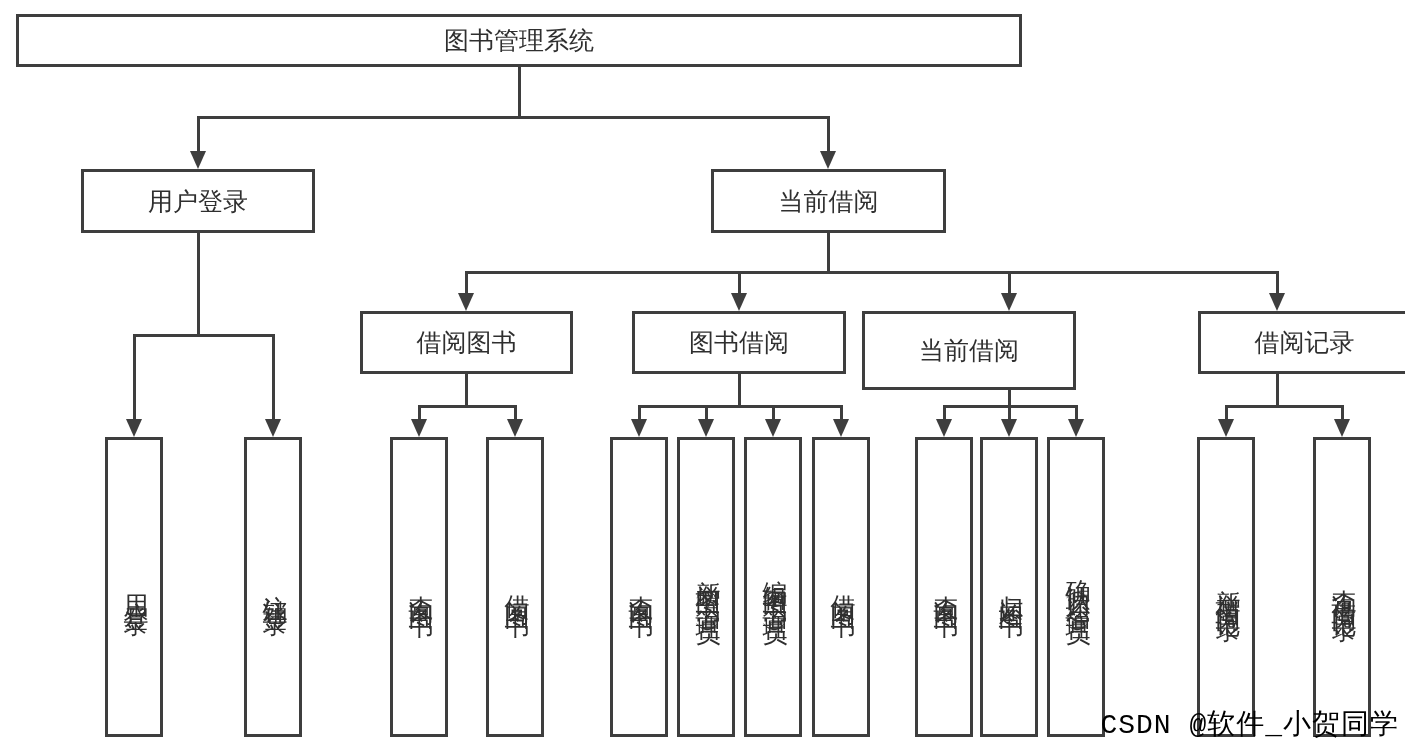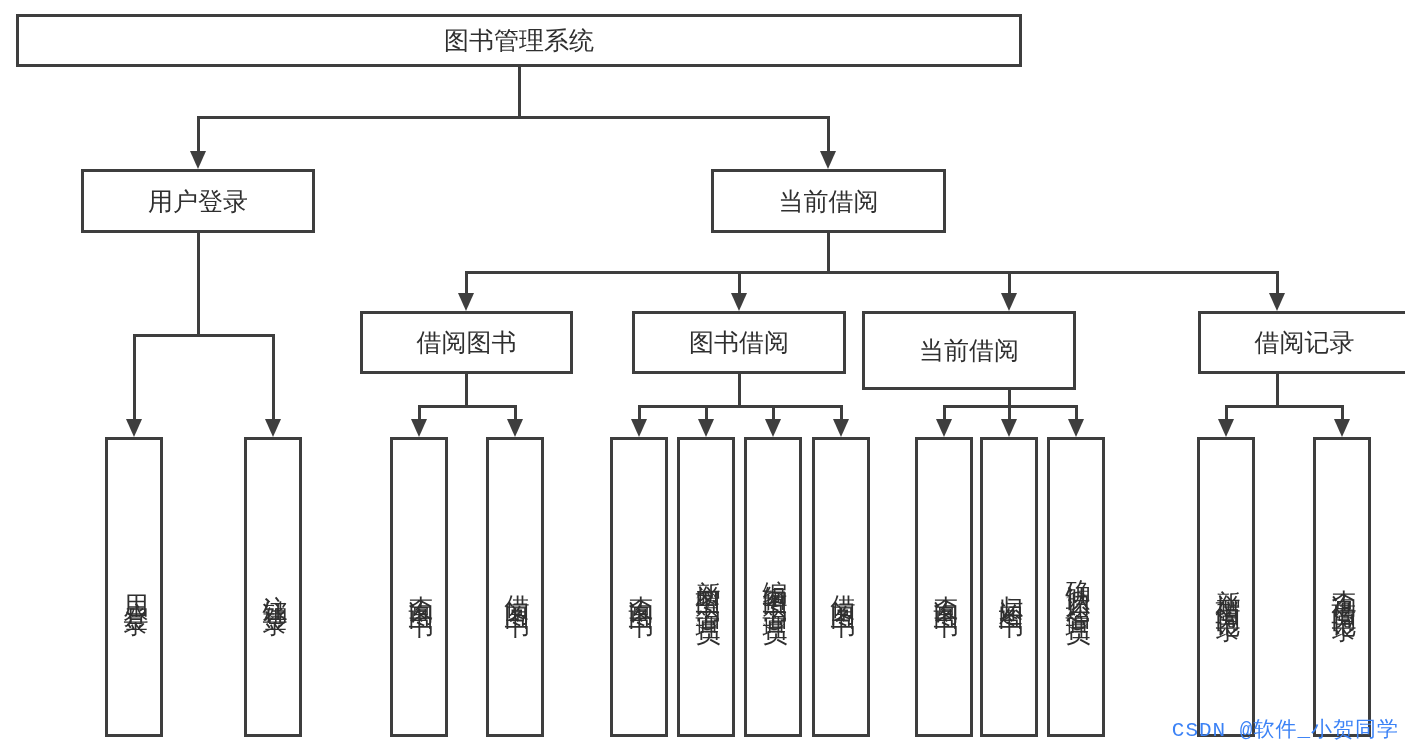--- a/index.html
+++ b/index.html
@@ -19,21 +19,21 @@
   }
   .vline{position:absolute;width:3px;background:#3e3e3e;z-index:1;}
   .hline{position:absolute;height:3px;background:#3e3e3e;z-index:1;}
   .arrowhead{
     position:absolute;width:0;height:0;z-index:1;
     border-left:8px solid transparent;border-right:8px solid transparent;
     border-top:18px solid #3e3e3e;
   }
   .watermark{
     position:absolute;right:6px;bottom:4px;z-index:5;
-    font-size:21px;color:#3b82f6;letter-spacing:1px;white-space:nowrap;
+    font-size:28px;color:#000000;letter-spacing:1px;white-space:nowrap;
   }
 </style>
 </head>
 <body>
 
 <div class="canvas">
 
   <div class="box h-box" style="left:16px;top:14px;width:1006px;height:53px">
     <span>图书管理系统</span>
   </div>

